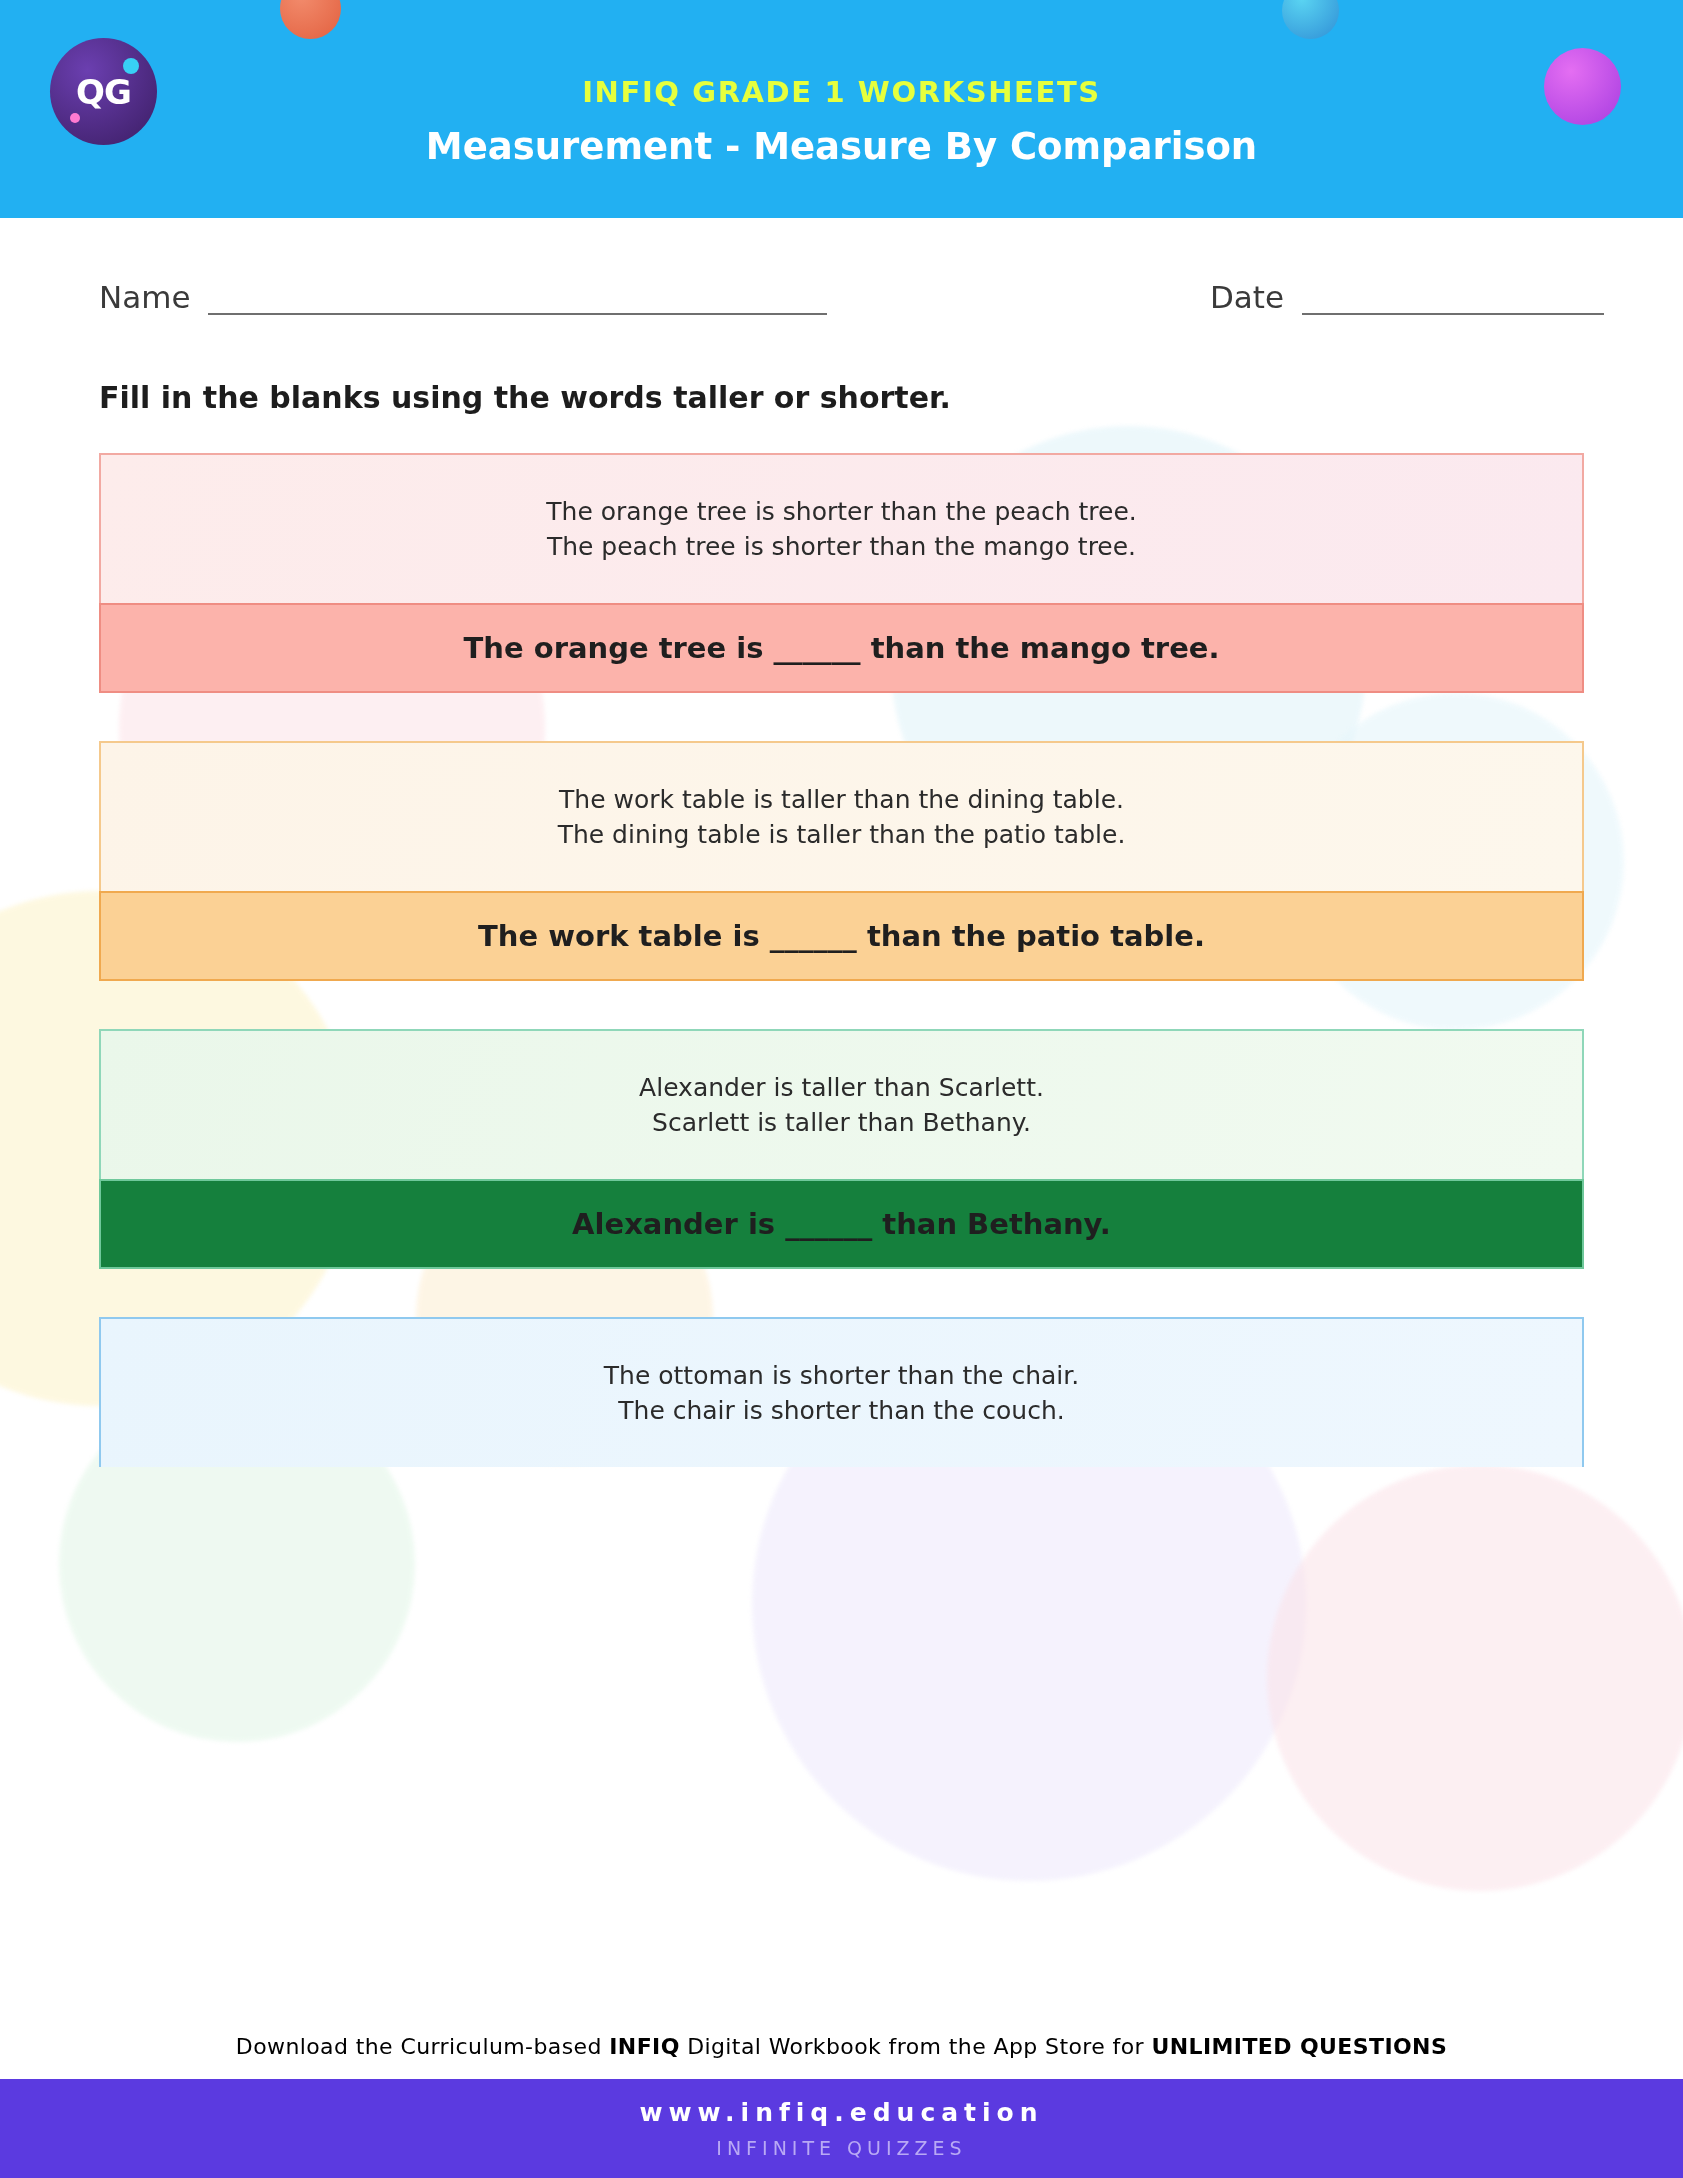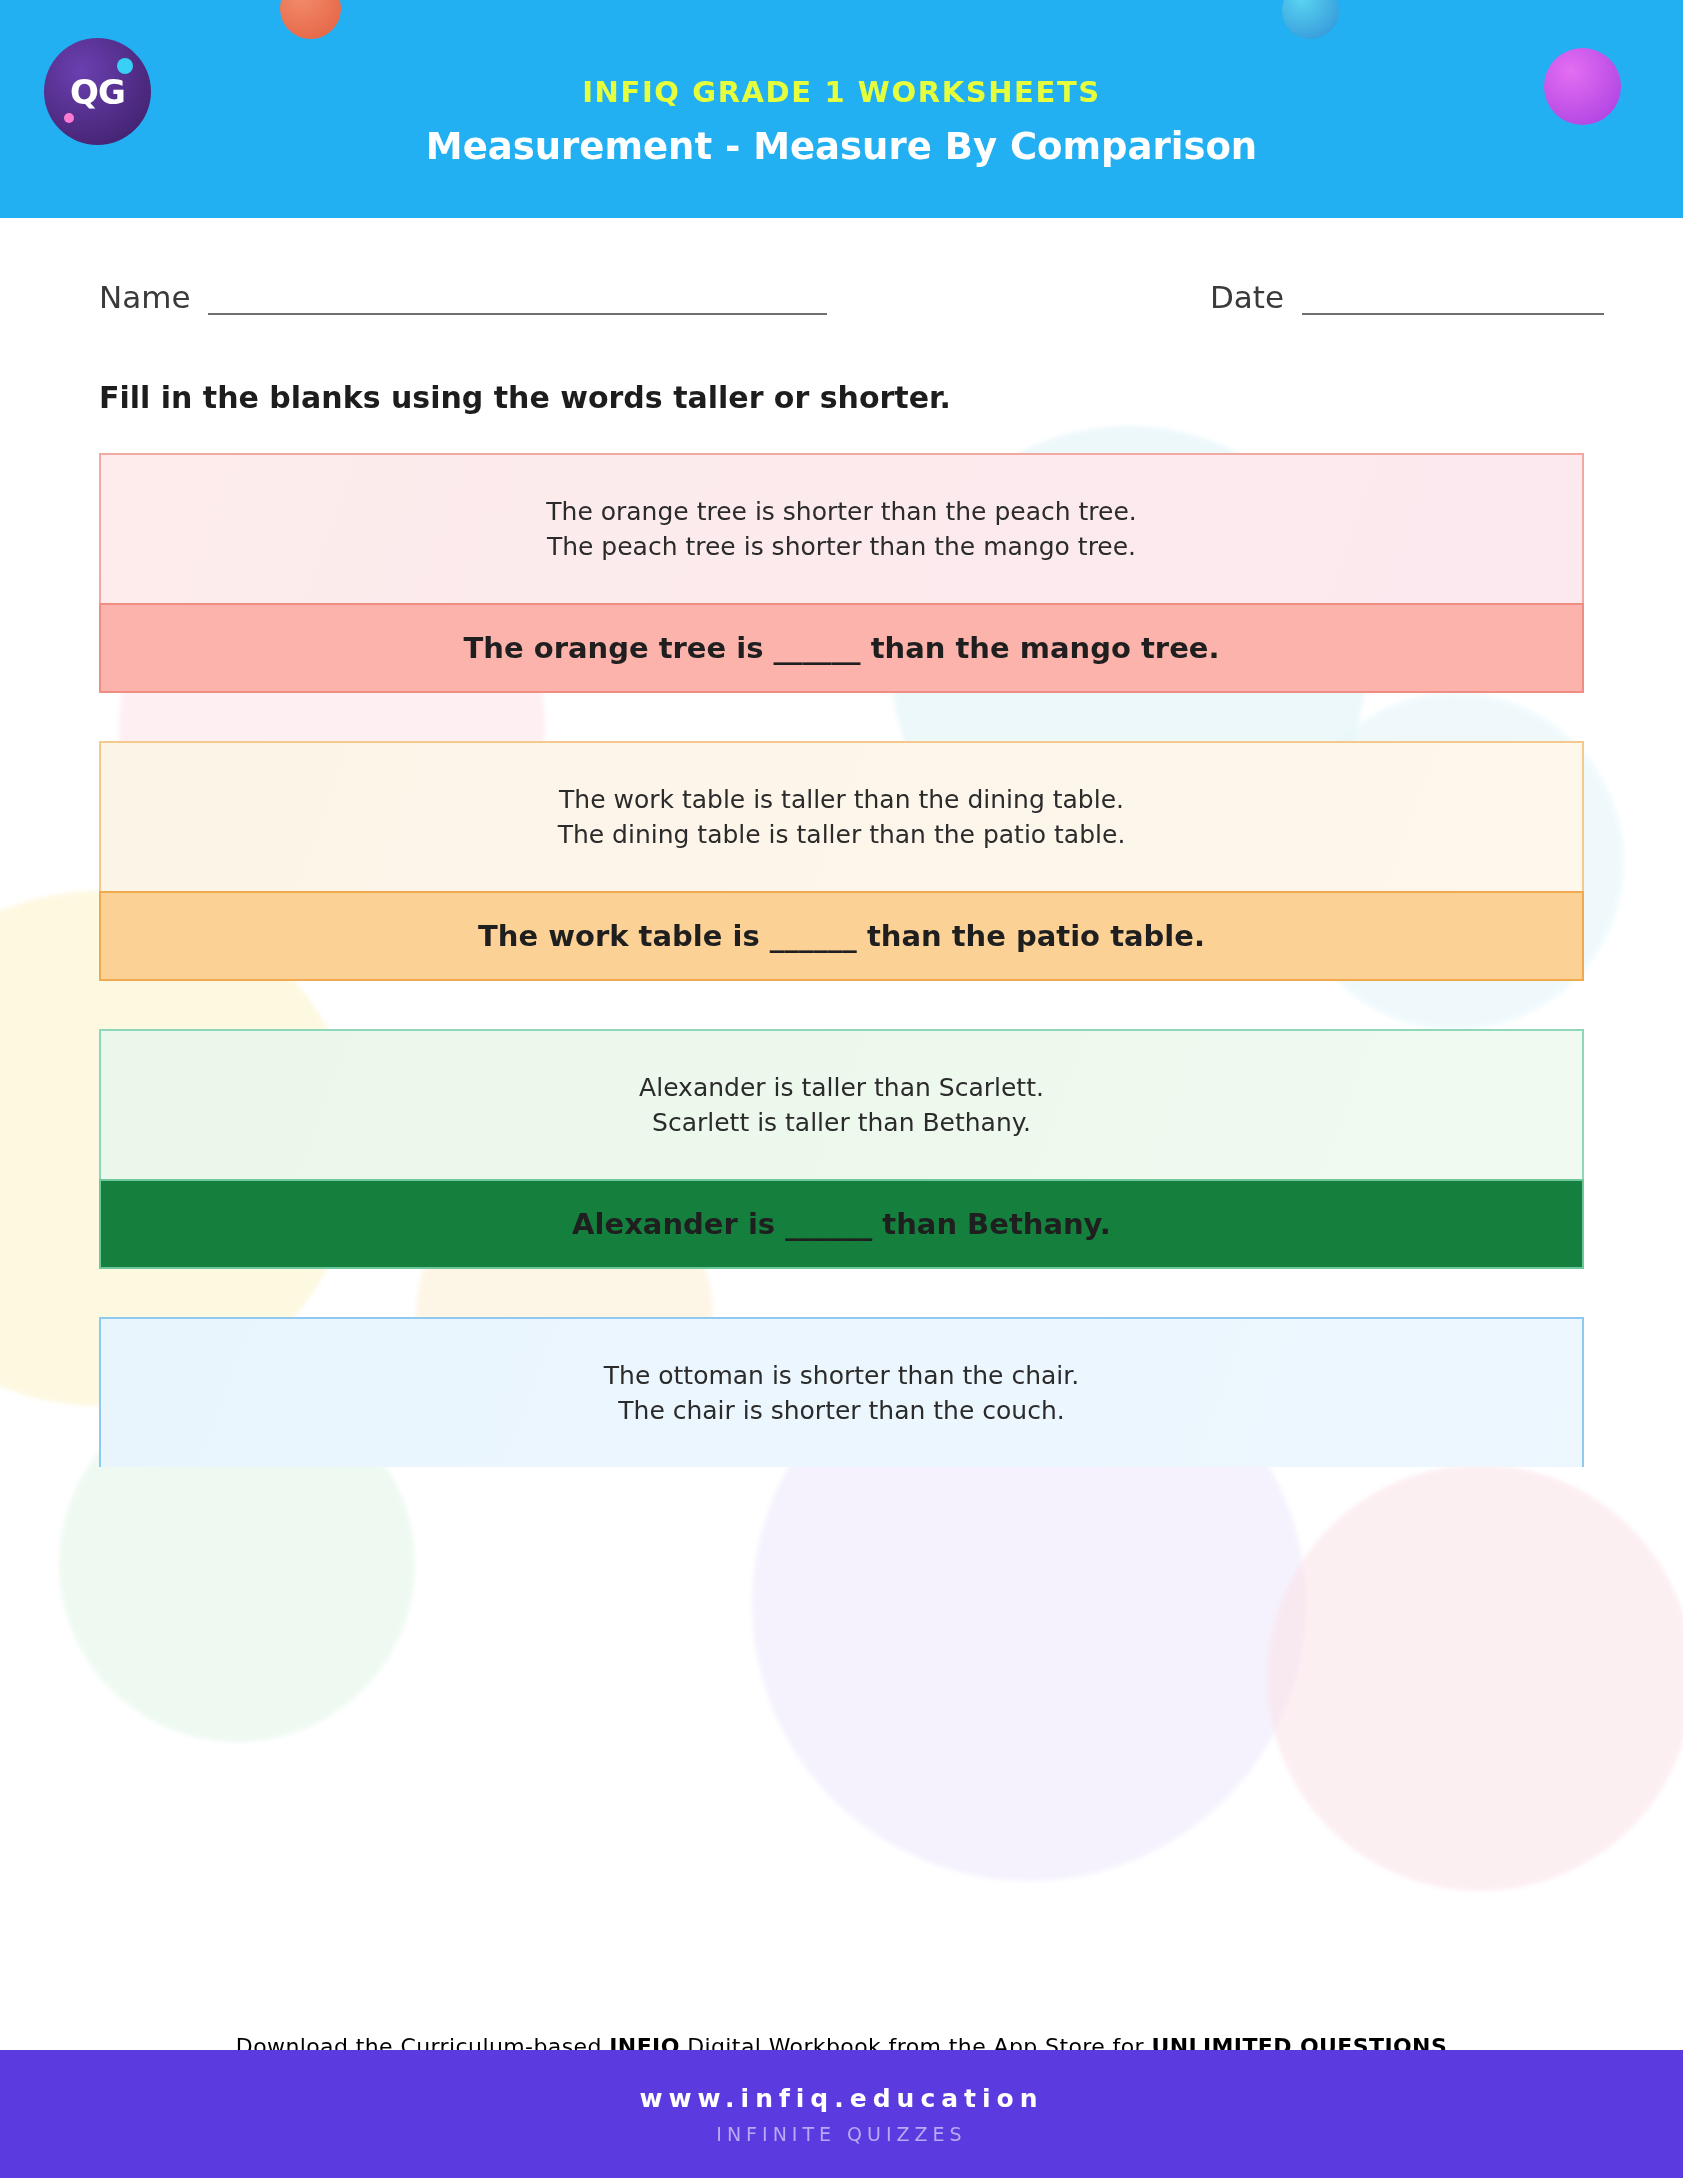--- a/index.html
+++ b/index.html
@@ -39,21 +39,21 @@
     overflow: hidden;
     z-index: 2;
   }
   .hdr-bubble { position: absolute; border-radius: 50%; }
   .hb1 { width: 61px; height: 61px; left: 280px; top: -22px; background: radial-gradient(circle at 35% 30%, #f28b6c, #e2603f); }
   .hb2 { width: 57px; height: 57px; left: 1282px; top: -18px; background: radial-gradient(circle at 35% 30%, #5ad4f2, #2f8fd6); }
   .hb3 { width: 77px; height: 77px; left: 1544px; top: 48px; background: radial-gradient(circle at 35% 30%, #e46ef2, #a63ce0); }
 
   .logo {
     position: absolute;
-    left: 44px; top: 38px;
+    left: 50px; top: 38px;
     width: 107px; height: 107px;
     border-radius: 50%;
     background: radial-gradient(circle at 35% 30%, #6b3fb0, #3b1d63);
     display: flex; align-items: center; justify-content: center;
   }
   .logo-text {
     color: #ffffff;
     font-size: 34px;
     font-weight: bold;
     letter-spacing: -1px;
@@ -170,21 +170,21 @@
     color: #000000;
     letter-spacing: 0.4px;
     z-index: 3;
     font-family: "DejaVu Sans", sans-serif;
   }
   .footer-note b { font-weight: bold; }
 
   .footer-bar {
     position: absolute;
     left: 0; right: 0; bottom: 0;
-    height: 128px;
+    height: 99px;
     background: #5b3ae0;
     z-index: 3;
     display: flex;
     flex-direction: column;
     align-items: center;
     justify-content: center;
     font-family: "DejaVu Sans", sans-serif;
   }
   .footer-url {
     color: #ffffff;

